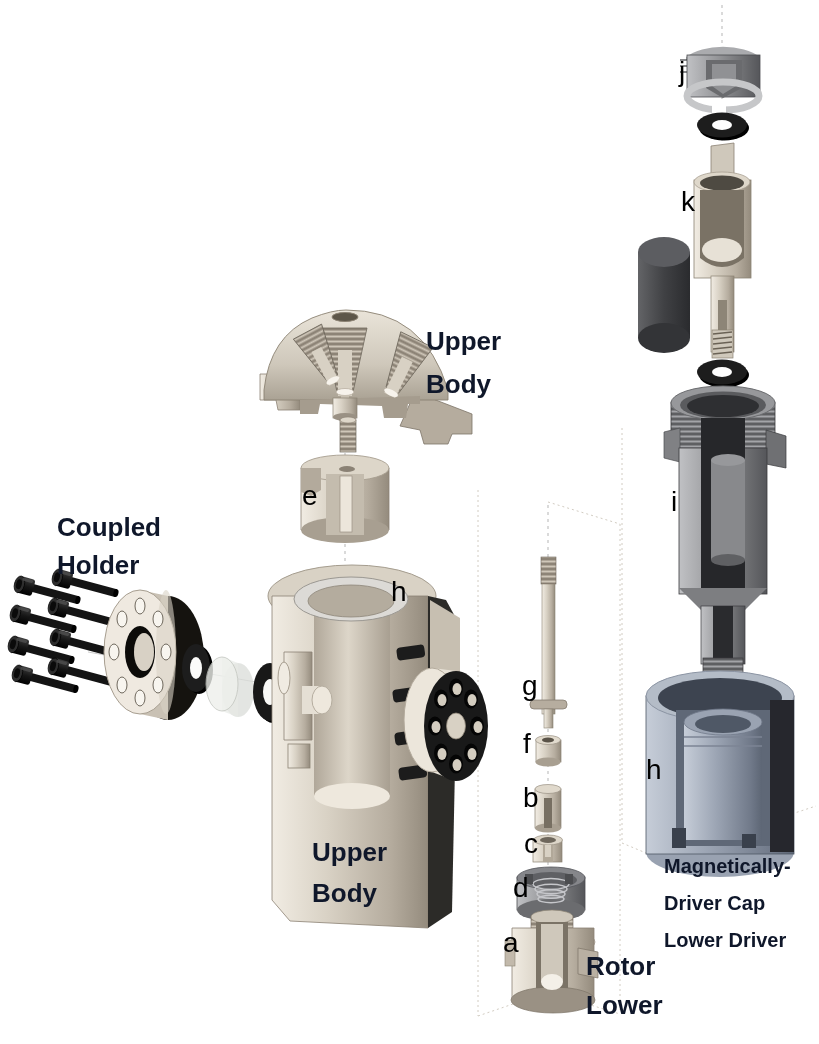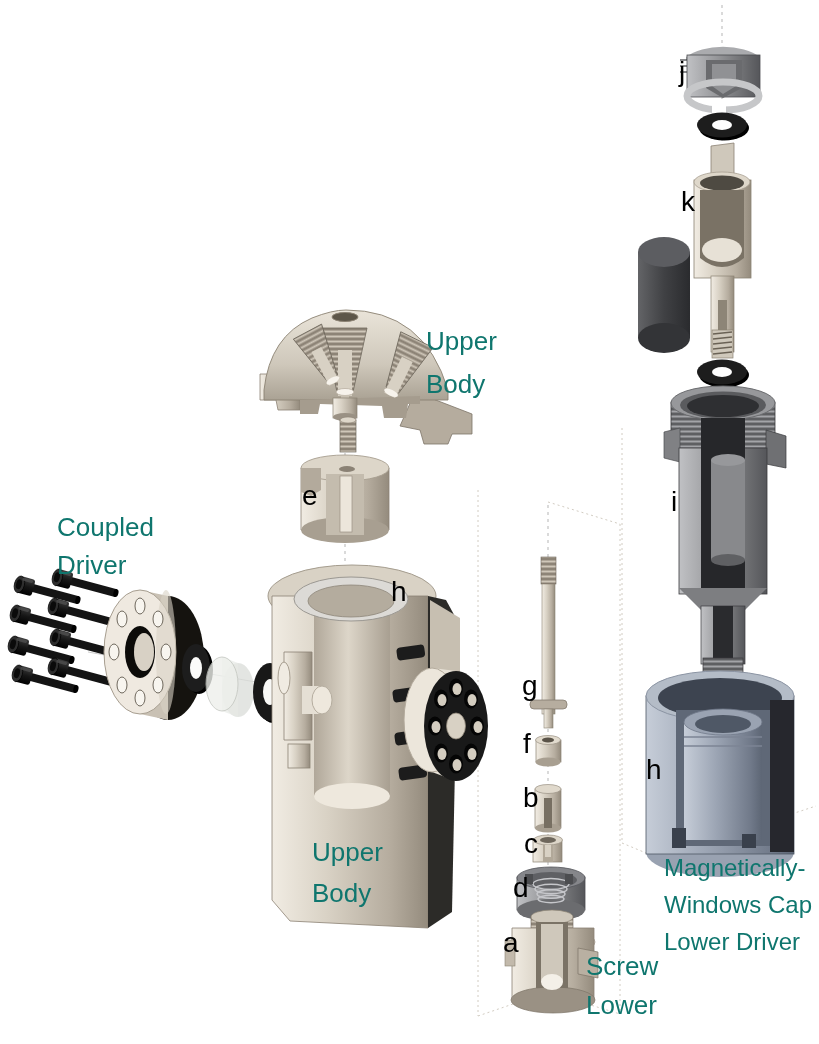--- a/index.html
+++ b/index.html
@@ -1,21 +1,21 @@
 <!DOCTYPE html>
 <html><head>
 <meta charset="utf-8">
 <style>
   html,body{margin:0;padding:0;background:#fff;}
   .stage{position:relative;width:819px;height:1044px;background:#ffffff;
          font-family:"Liberation Sans",sans-serif;overflow:hidden;}
   .stage svg{position:absolute;left:0;top:0;}
-  .lbl{position:absolute;color:#0f766e;font-size:26px;line-height:1;white-space:nowrap;}
+  .lbl{position:absolute;color:#0f172a;font-size:26px;line-height:1;white-space:nowrap;font-weight:bold;}
   .letter{position:absolute;color:#000;font-size:28px;line-height:1;white-space:nowrap;}
-  .drv{font-size:24px;}
+  .drv{font-size:20px;}
 </style>
 </head>
 <body>
 
 <div class="stage">
 <svg width="819" height="1044" viewBox="0 0 819 1044">
   <defs>
     <linearGradient id="bz" x1="0" y1="0" x2="1" y2="0">
       <stop offset="0" stop-color="#f1ece3"></stop>
           <stop offset="0.35" stop-color="#d9d2c5"></stop>
@@ -399,33 +399,33 @@
     <ellipse cx="723" cy="724" rx="28" ry="9" fill="#4f5866"></ellipse>
     <line x1="684" y1="737" x2="762" y2="737" stroke="#7c8594" stroke-width="1.5"></line>
     <line x1="684" y1="746" x2="762" y2="746" stroke="#7c8594" stroke-width="1.5"></line>
     <rect x="770" y="700" width="24" height="152" fill="#26272d"></rect>
     <rect x="672" y="828" width="14" height="20" fill="#39404c"></rect>
     <rect x="742" y="834" width="14" height="14" fill="#39404c"></rect>
   </g>
 </svg>
 
 <div class="lbl" style="left:57px;top:514px">Coupled</div>
-<div class="lbl" style="left:57px;top:552px">Driver</div>
+<div class="lbl" style="left:57px;top:552px">Holder</div>
 
 <div class="lbl" style="left:426px;top:328px">Upper</div>
 <div class="lbl" style="left:426px;top:371px">Body</div>
 
 <div class="lbl" style="left:312px;top:839px">Upper</div>
 <div class="lbl" style="left:312px;top:880px">Body</div>
 
-<div class="lbl" style="left:586px;top:953px">Screw</div>
+<div class="lbl" style="left:586px;top:953px">Rotor</div>
 <div class="lbl" style="left:586px;top:992px">Lower</div>
 
 <div class="lbl drv" style="left:664px;top:856px">Magnetically-</div>
-<div class="lbl drv" style="left:664px;top:893px">Windows Cap</div>
+<div class="lbl drv" style="left:664px;top:893px">Driver Cap</div>
 <div class="lbl drv" style="left:664px;top:930px">Lower Driver</div>
 
 <div class="letter" style="left:503px;top:929px">a</div>
 <div class="letter" style="left:523px;top:784px">b</div>
 <div class="letter" style="left:524px;top:830px">c</div>
 <div class="letter" style="left:513px;top:874px">d</div>
 <div class="letter" style="left:302px;top:482px">e</div>
 <div class="letter" style="left:523px;top:730px">f</div>
 <div class="letter" style="left:522px;top:672px">g</div>
 <div class="letter" style="left:391px;top:578px">h</div>

